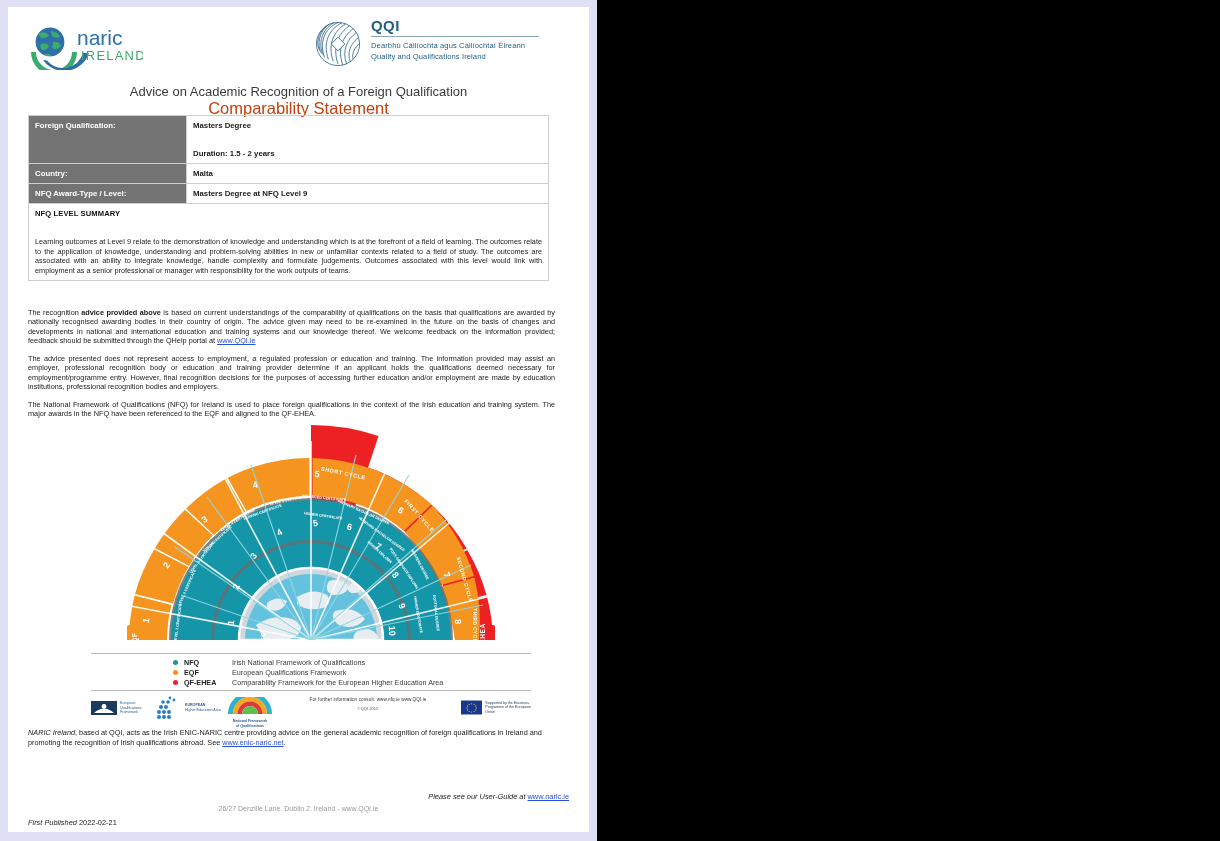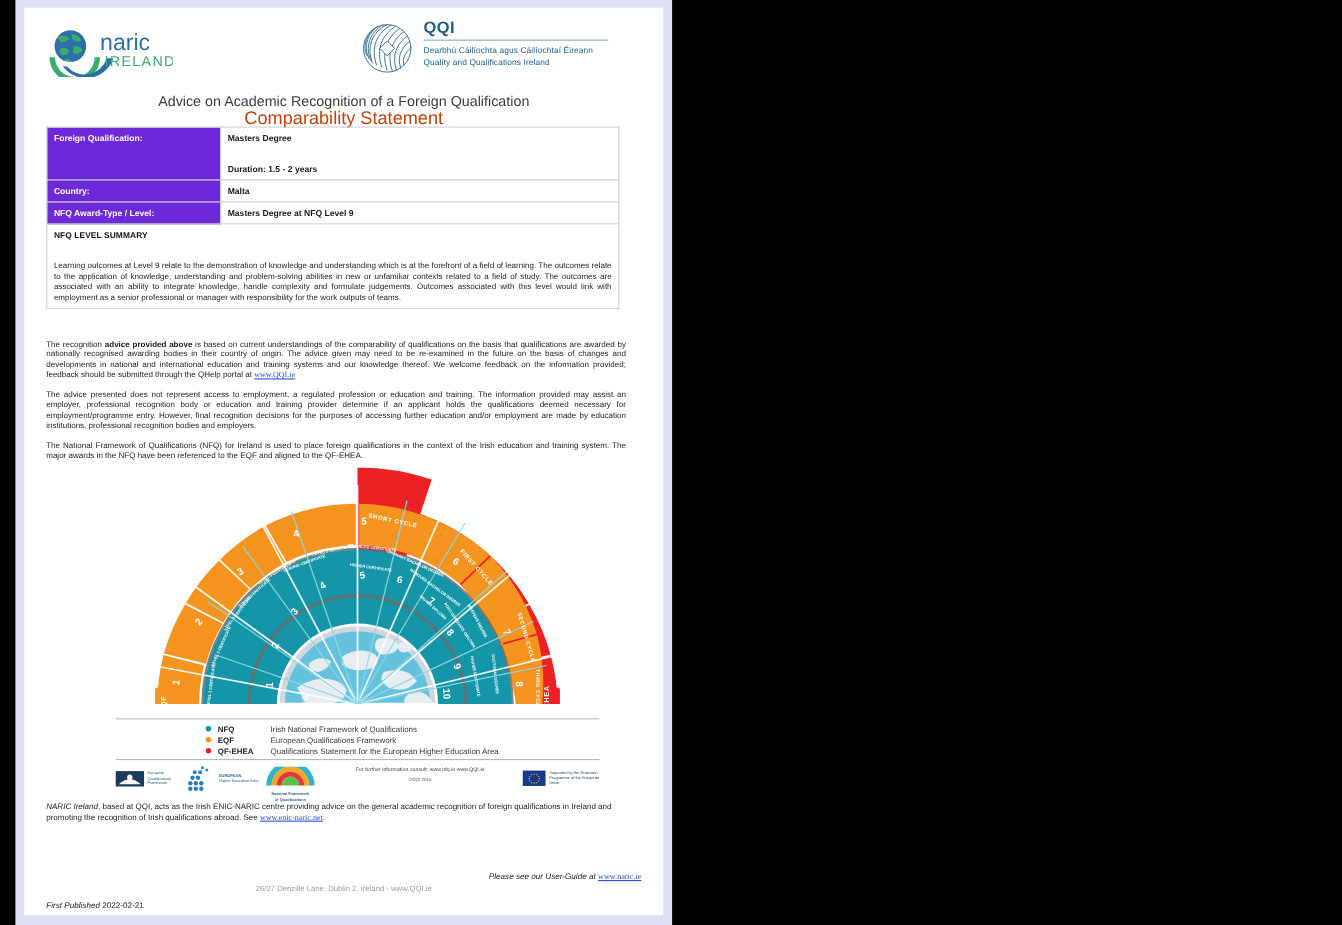--- a/index.html
+++ b/index.html
@@ -15,21 +15,21 @@
   }
   #viewport {
     position: relative;
     width: 1220px;
     height: 841px;
     background: #000000;
   }
   
   #page-surround {
     position: absolute;
-    left: 14px; top: 0;
+    left: 0; top: 0;
     width: 597px;
     height: 841px;
     background: #dfe0f5;
   }
   #page {
     position: absolute;
     left: 8px;
     top: 7px;
     width: 581px;
     height: 825px;
@@ -113,21 +113,21 @@
     border-collapse: collapse;
     table-layout: fixed;
   }
   #info-table td {
     border: 1px solid #cfcfcf;
     vertical-align: top;
     padding: 5px 6px;
   }
   td.lbl {
     width: 145px;
-    background: #6d28d9;
+    background: #737373;
     color: #ffffff;
     font-size: 7.8px;
     font-weight: bold;
   }
   td.val {
     font-size: 7.8px;
     font-weight: bold;
     color: #1a1a1a;
   }
   .dur {
@@ -156,21 +156,20 @@
     width: 527px;
     font-size: 7.3px;
     line-height: 9.3px;
     color: #1a1a1a;
     text-align: justify;
   }
   .para b { font-weight: bold; }
   a.link {
     color: #2a4fd8;
     text-decoration: underline;
-    font-family: Liberation Serif, serif;
   }
   #para1 { top: 301px; }
   #para2 { top: 347px; }
   #para3 { top: 393px; }
   
   #fan-wrap {
     position: absolute;
     left: 20px;
     top: 418px;
     width: 527px;
@@ -533,21 +532,21 @@
             <span class="legend-desc">Irish National Framework of Qualifications</span>
           </div>
           <div class="legend-row">
             <span class="legend-dot" style="background:#f5941e"></span>
             <span class="legend-abbr">EQF</span>
             <span class="legend-desc">European Qualifications Framework</span>
           </div>
           <div class="legend-row">
             <span class="legend-dot" style="background:#ed2024"></span>
             <span class="legend-abbr">QF-EHEA</span>
-            <span class="legend-desc">Qualifications Statement for the European Higher Education Area</span>
+            <span class="legend-desc">Comparability Framework for the European Higher Education Area</span>
           </div>
         </div>
 
         <div id="logos">
 
           <div class="logo-slot" style="left:0px; top:4px; display:flex; align-items:center;">
             <svg width="26" height="18" viewBox="0 0 26 18">
               <rect x="0" y="2" width="26" height="14" fill="#1b3a5c"></rect>
               <path d="M3 14 q10 -9 20 0 z" fill="#ffffff"></path>
               <circle cx="13" cy="7.5" r="2.4" fill="#ffffff"></circle>

